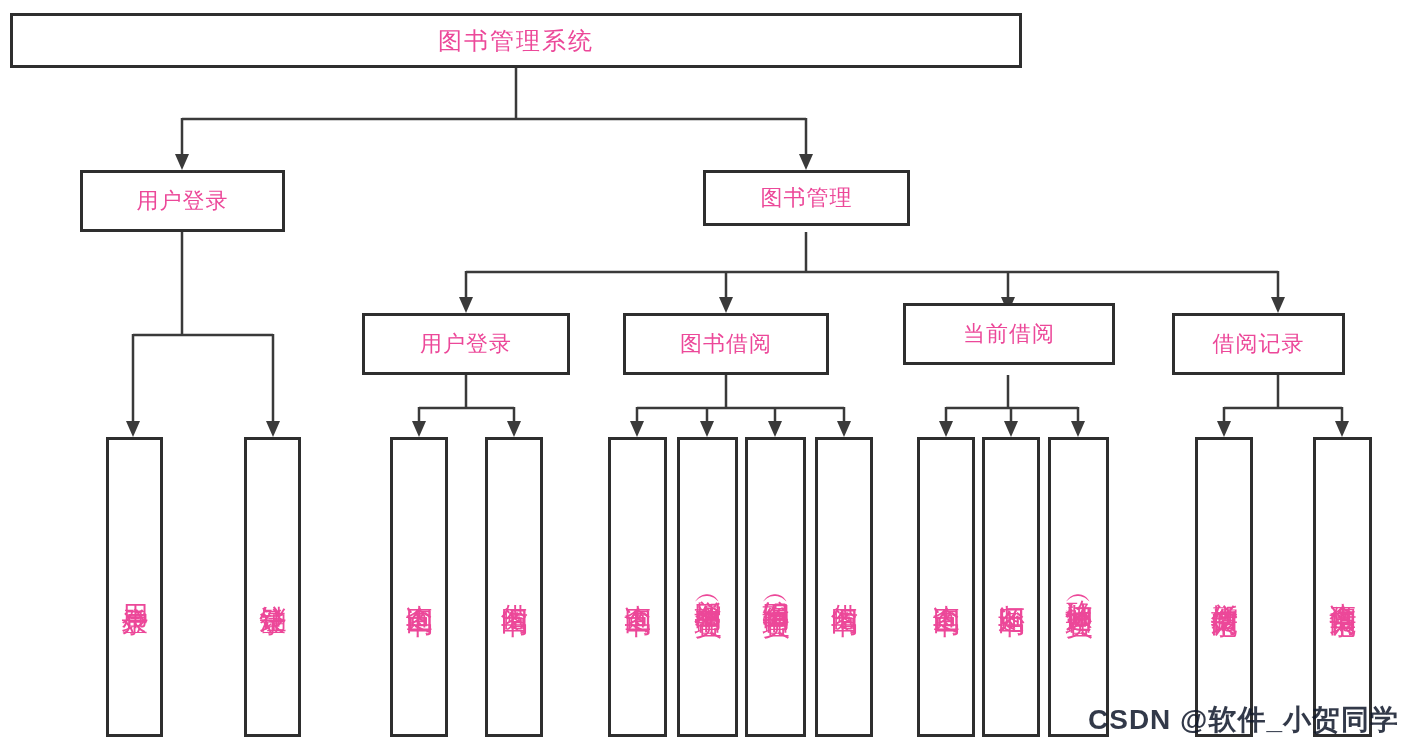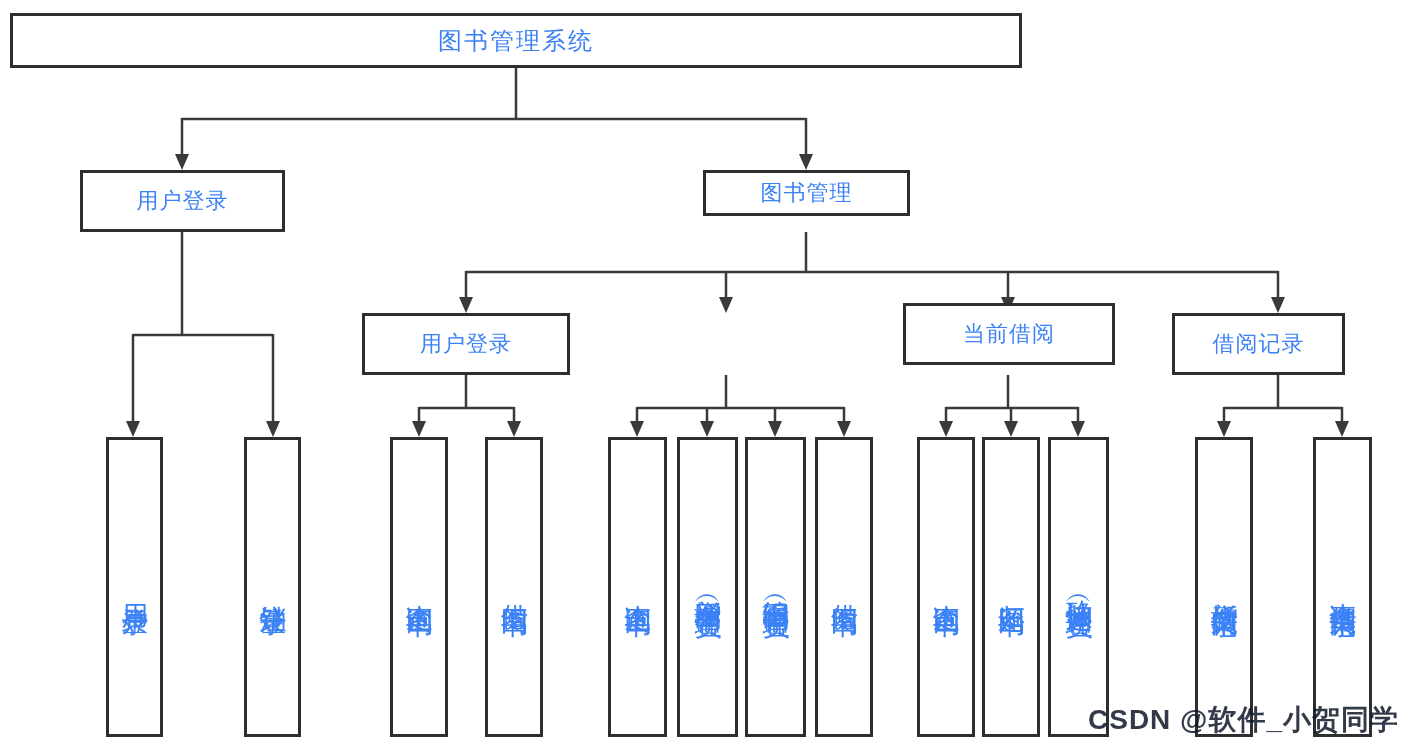--- a/index.html
+++ b/index.html
@@ -23,21 +23,21 @@
   }
   .box {
     position: absolute;
     box-sizing: border-box;
     border: 3px solid #2e2e2e;
     background: #ffffff;
     display: flex;
     align-items: center;
     justify-content: center;
     z-index: 2;
-    color: #3b82f6;
+    color: #ec4899;
   }
   .box.h span {
     font-size: 22px;
     letter-spacing: 1px;
     white-space: nowrap;
   }
   .box.root span {
     font-size: 24px;
     letter-spacing: 2px;
   }
@@ -100,26 +100,29 @@
     </g>
   </svg>
 
   <div class="box h root" style="left:10px; top:13px; width:1012px; height:55px;">
     <span>图书管理系统</span>
   </div>
 
   <div class="box h" style="left:80px; top:170px; width:205px; height:62px;">
     <span>用户登录</span>
   </div>
-  <div class="box h" style="left:703px; top:170px; width:207px; height:46px;">
+  <div class="box h" style="left:703px; top:170px; width:207px; height:56px;">
     <span>图书管理</span>
   </div>
 
   <div class="box h" style="left:362px; top:313px; width:208px; height:62px;">
     <span>用户登录</span>
+  </div>
+  <div class="box h" style="left:623px; top:313px; width:206px; height:62px;">
+    <span>图书借阅</span>
   </div>
   <div class="box h" style="left:903px; top:303px; width:212px; height:62px;">
     <span>当前借阅</span>
   </div>
   <div class="box h" style="left:1172px; top:313px; width:173px; height:62px;">
     <span>借阅记录</span>
   </div>
 
   <div class="box v" style="left:106px; top:437px; width:57px; height:300px;">
     <span>用户登录</span>

